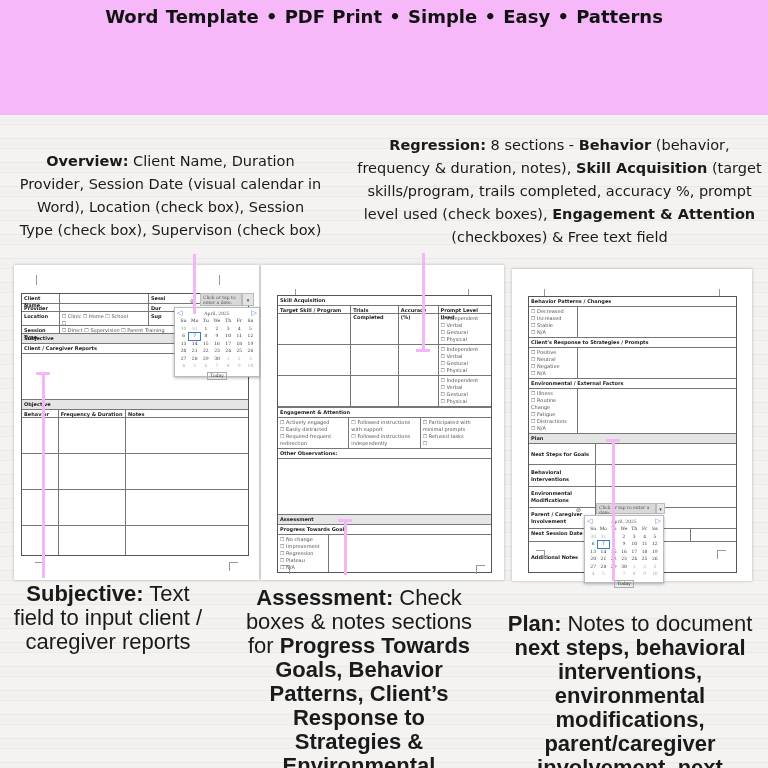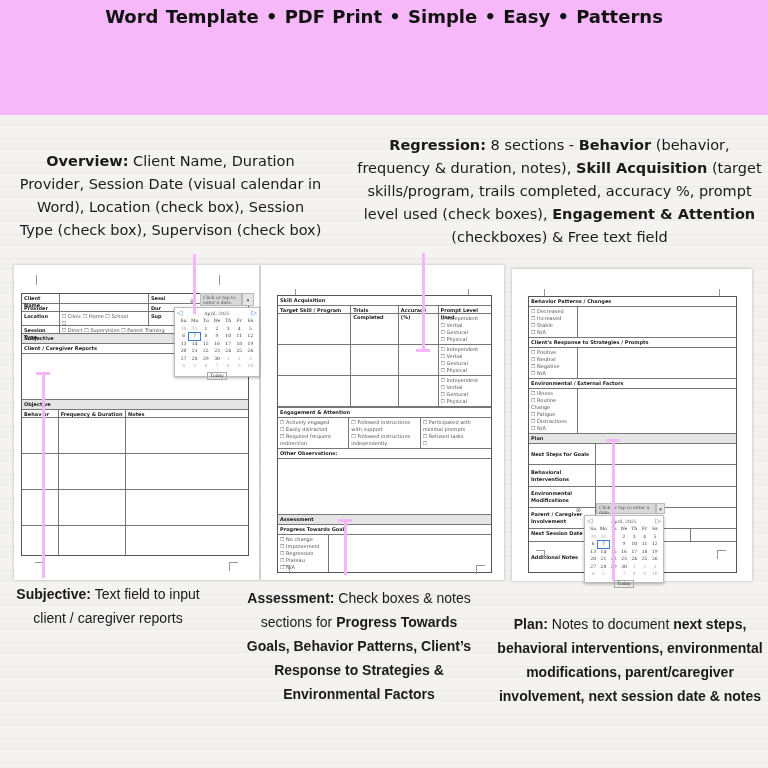--- a/index.html
+++ b/index.html
@@ -3,21 +3,21 @@
 <meta charset="utf-8">
 <style>
   *{box-sizing:border-box;margin:0;padding:0}
   body{width:768px;height:768px;overflow:hidden;background:#efeeec;font-family:"DejaVu Sans",sans-serif;color:#111;position:relative}
   .banner{position:absolute;left:0;top:0;width:768px;height:115px;background:#f7b8fa;text-align:center}
   .banner h1{font-family:"DejaVu Sans",sans-serif;font-size:38px;font-weight:bold;padding-top:24px;letter-spacing:0.5px;line-height:42px}
   .banner .sub{font-family:"DejaVu Sans",sans-serif;font-size:18px;font-weight:bold;margin-top:6px;word-spacing:1px}
   .bg{position:absolute;left:0;top:115px;width:768px;height:653px;background:repeating-linear-gradient(180deg,#f2f1ef 0 9px,#ebeae7 9px 10px,#f4f3f1 10px 23px,#e9e8e6 23px 24px)}
   .desc{position:absolute;text-align:center;font-size:14.5px;line-height:23px;color:#1a1a1a}
   .desc b{font-weight:bold}
-  .desc.cond{font-family:"Liberation Sans",sans-serif;font-size:14px;line-height:24px}
+  .desc.cond{font-family:"Liberation Sans",sans-serif;font-size:22px;line-height:24px}
   .page{position:absolute;background:#fff;box-shadow:0 0 3px rgba(0,0,0,.25)}
   .crop{position:absolute;width:9px;height:9px;border-color:#999;border-style:solid}
   .tbl{position:absolute;border:1px solid #555;font-size:5px;font-family:"DejaVu Sans",sans-serif;color:#222;line-height:7px}
   .row{display:flex;border-bottom:1px solid #777}
   .row:last-child{border-bottom:none}
   .cell{border-right:1px solid #777;padding:1px 2px;font-weight:bold}
   .cell:last-child{border-right:none}
   .cell.n{font-weight:normal;color:#555}
   .hdr{background:#e5e5e5;font-weight:bold;padding:1px 2px;border-bottom:1px solid #777}
   .hdr2{font-weight:bold;padding:1px 2px;border-bottom:1px solid #777;background:#fff}

